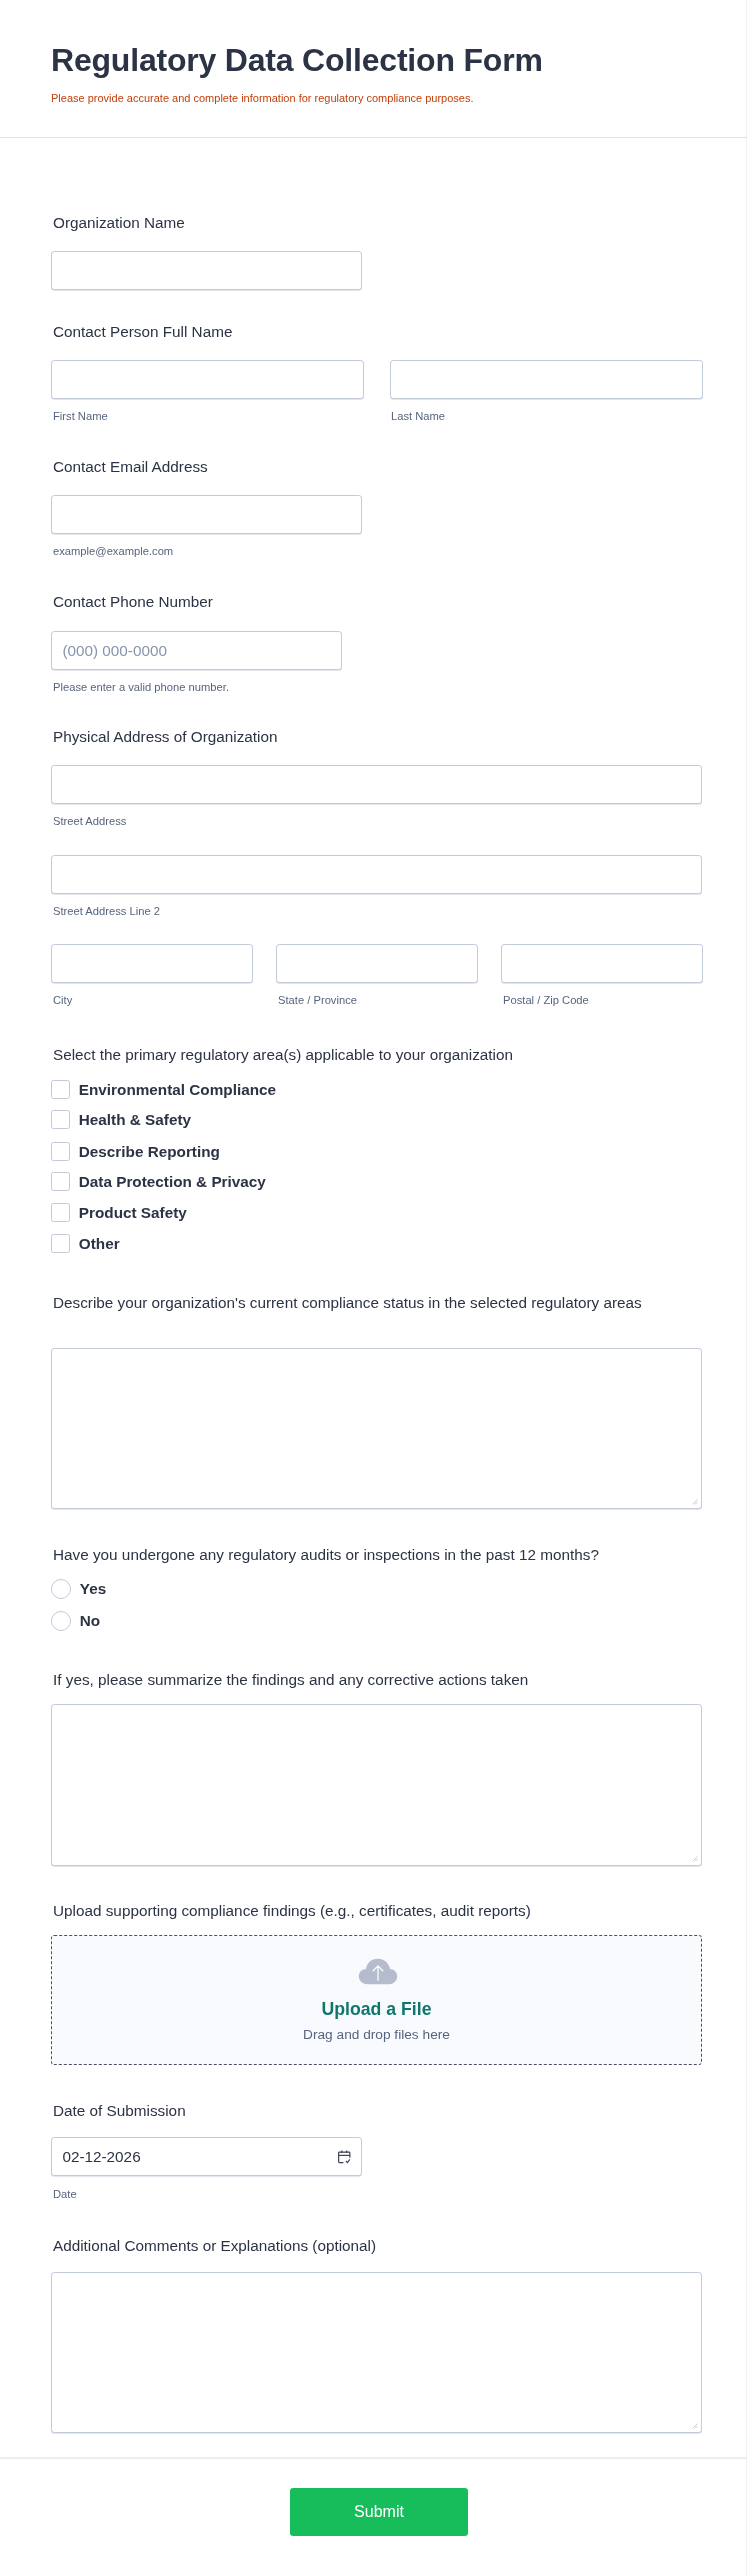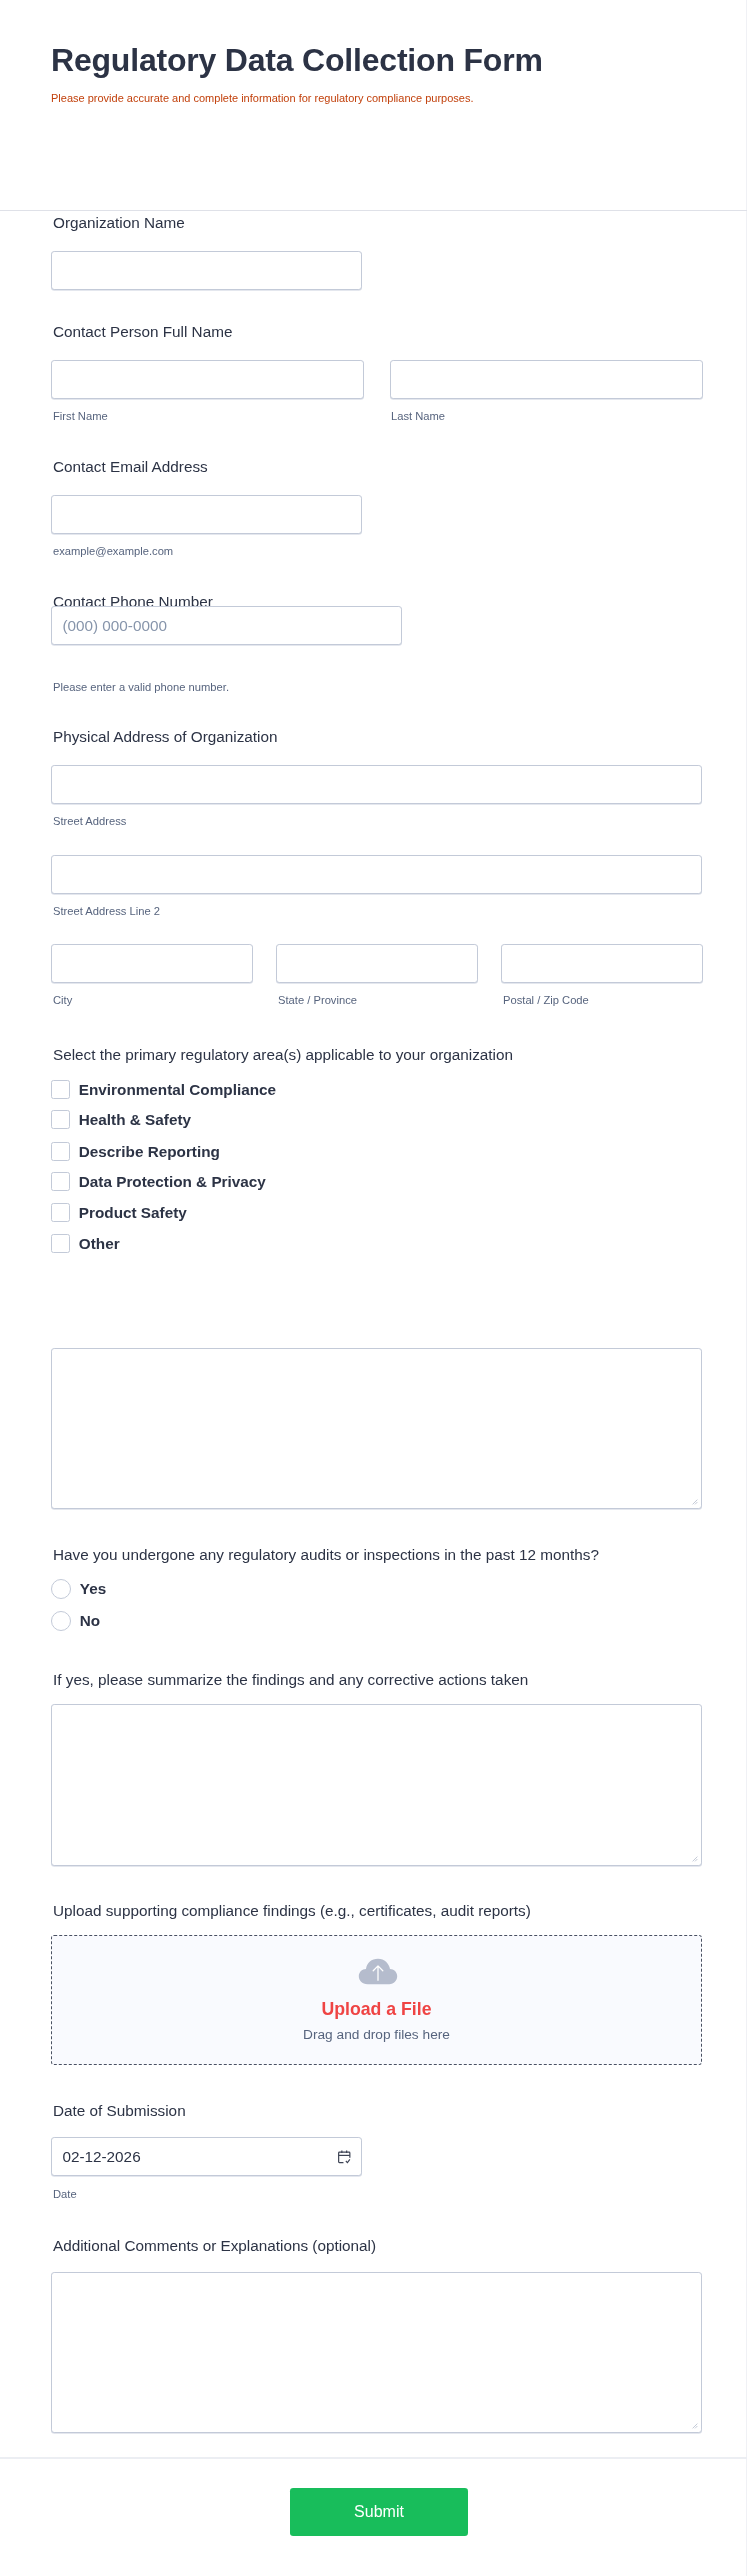--- a/index.html
+++ b/index.html
@@ -1,39 +1,39 @@
 <!DOCTYPE html>
 <html style="font-size:13px"><head>
 <meta charset="utf-8">
 <style>
   * { box-sizing: border-box; margin: 0; padding: 0; }
   html, body { width: 747px; background: #ffffff; font-family: "Liberation Sans", "DejaVu Sans", sans-serif; color: #2c3345; }
   body { position: relative; height: 2576px; overflow: hidden; }
   .page { position: relative; width: 747px; height: 2576px; background: #fff; border-right: 0.8px solid #f0f1f5; }
 
-  .header { position: absolute; left: 0; top: 0; width: 747px; height: 211px; border-bottom: 1.6px solid #dfe1e8; padding-left: 12px; }
+  .header { position: absolute; left: 0; top: 0; width: 747px; height: 138px; border-bottom: 1.6px solid #dfe1e8; padding-left: 12px; }
   .title { position: absolute; left: 51px; top: 42px; font-size: 32px; font-weight: bold; color: #2c3345; letter-spacing: -0.2px; }
   .subtitle { position: absolute; left: 51px; top: 85px; width: 610px; font-size: 11px; line-height: 26.5px; color: #c2410c; }
 
   .label { position: absolute; left: 53px; font-size: 15.3px; color: #2c3345; line-height: 21px; }
   .sublabel { position: absolute; font-size: 11.2px; color: #57647e; }
   .input { position: absolute; height: 39px; border: 0.8px solid #c3cad8; border-radius: 3.2px; background: #fff; box-shadow: 0 0.8px 0 rgba(195,202,216,0.6); }
   .input .ph { position: absolute; left: 10.4px; top: 9.6px; font-size: 15.3px; color: #8795ab; }
   .input .val { position: absolute; left: 10.4px; top: 9.6px; font-size: 15.3px; color: #2c3345; }
   .textarea { position: absolute; left: 51px; width: 651px; border: 0.8px solid #c3cad8; border-radius: 3.2px; background: #fff; box-shadow: 0 0.8px 0 rgba(195,202,216,0.6); }
   .resize { position: absolute; right: 2.4px; bottom: 2.4px; width: 7.2px; height: 7.2px; }
 
   .check-row { position: absolute; left: 51px; height: 21px; display: flex; align-items: center; font-weight: bold; }
   .checkbox { width: 19px; height: 19px; border: 0.8px solid #c3cad8; border-radius: 2.4px; background: #fff; flex: none; }
   .radio { width: 20px; height: 20px; border: 0.8px solid #c3cad8; border-radius: 50%; background: #fff; flex: none; }
   .opt-label { margin-left: 8.8px; font-size: 15.3px; color: #2c3345; }
 
   .upload { position: absolute; left: 51px; top: 1935px; width: 651px; height: 130px; border: 0.8px dashed #4a5162; border-radius: 3.2px; background: #f9fafe; }
   .upload-icon { position: absolute; left: 306px; top: 21px; width: 40px; height: 29px; }
-  .upload-title { position: absolute; left: 0; width: 100%; top: 63px; text-align: center; font-size: 17.7px; font-weight: bold; color: #ef4444; }
+  .upload-title { position: absolute; left: 0; width: 100%; top: 63px; text-align: center; font-size: 17.7px; font-weight: bold; color: #0f766e; }
   .upload-sub { position: absolute; left: 0; width: 100%; top: 91px; text-align: center; font-size: 13.7px; color: #57647e; }
 
   .cal-icon { position: absolute; right: 9.6px; top: 11.2px; width: 14.5px; height: 16px; }
 
   .footer-line { position: absolute; left: 0; top: 2457px; width: 747px; height: 1.6px; background: #eceef3; }
   .submit { position: absolute; left: 290px; top: 2488px; width: 178px; height: 48px; background: #18bd5b; border: none; border-radius: 3.2px; color: #fff; font-size: 16px; font-family: "Liberation Sans", sans-serif; cursor: pointer; }
 </style>
 </head>
 <body>
 
@@ -51,21 +51,21 @@
   <div class="input" style="left:51px; top:360px; width:313px"></div>
   <div class="input" style="left:390px; top:360px; width:313px"></div>
   <div class="sublabel" style="left:53px; top:410px">First Name</div>
   <div class="sublabel" style="left:391px; top:410px">Last Name</div>
 
   <div class="label" style="top:456px">Contact Email Address</div>
   <div class="input" style="left:51px; top:495px; width:311px"></div>
   <div class="sublabel" style="left:53px; top:545px">example@example.com</div>
 
   <div class="label" style="top:591px">Contact Phone Number</div>
-  <div class="input" style="left:51px; top:606px; width:351px">
+  <div class="input" style="left:51px; top:631px; width:291px">
     <span class="ph">(000) 000-0000</span>
   </div>
   <div class="sublabel" style="left:53px; top:681px">Please enter a valid phone number.</div>
 
   <div class="label" style="top:726px">Physical Address of Organization</div>
   <div class="input" style="left:51px; top:765px; width:651px"></div>
   <div class="sublabel" style="left:53px; top:815px">Street Address</div>
   <div class="input" style="left:51px; top:855px; width:651px"></div>
   <div class="sublabel" style="left:53px; top:905px">Street Address Line 2</div>
   <div class="input" style="left:51px; top:944px; width:202px"></div>
@@ -94,20 +94,21 @@
   </div>
   <div class="check-row" style="top:1202px">
     <span class="checkbox"></span>
     <span class="opt-label">Product Safety</span>
   </div>
   <div class="check-row" style="top:1233px">
     <span class="checkbox"></span>
     <span class="opt-label">Other</span>
   </div>
 
+  <div class="label" style="top:1292px; width:635px">Describe your organization's current compliance status in the selected regulatory areas</div>
   <div class="textarea" style="top:1348px; height:161px">
     <svg class="resize" viewBox="0 0 9 9">
         <path d="M8 2 L2 8 M8 5 L5 8" stroke="#b5bccb" stroke-width="1"></path>
       </svg>
   </div>
 
   <div class="label" style="top:1544px">Have you undergone any regulatory audits or inspections in the past 12 months?</div>
   <div class="check-row" style="top:1578px">
     <span class="radio"></span>
     <span class="opt-label">Yes</span>

